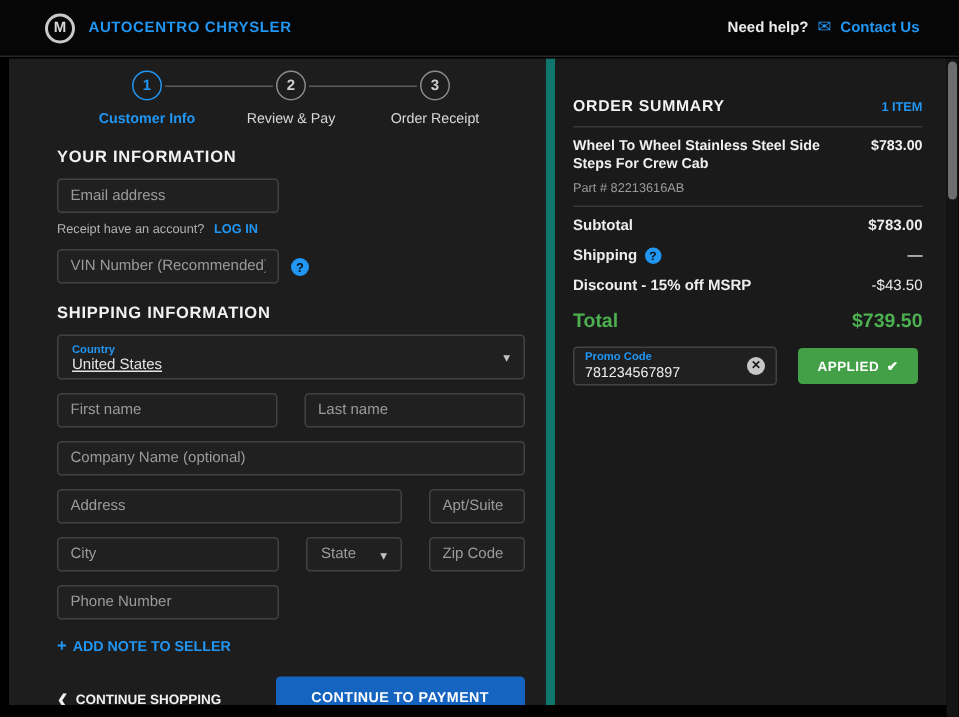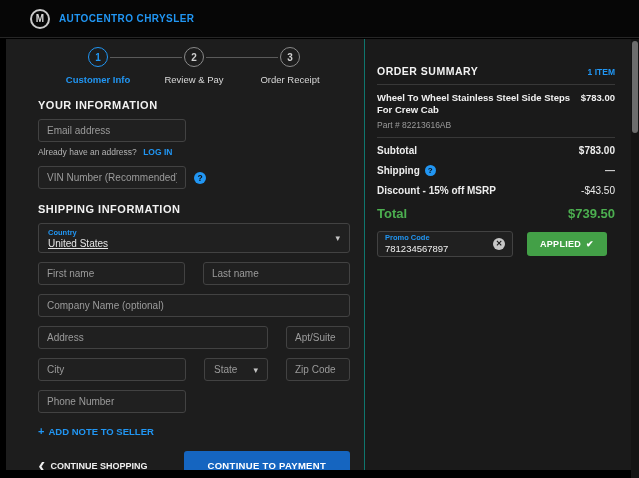--- a/index.html
+++ b/index.html
@@ -10,21 +10,21 @@
   .logo{width:20px;height:20px;border:2px solid #c9c9c9;border-radius:50%;color:#d8d8d8;font-weight:bold;font-size:10px;display:flex;align-items:center;justify-content:center;flex:0 0 auto;}
   .brand{color:#2196f3;font-size:10px;font-weight:bold;margin-left:9px;letter-spacing:.4px;}
   .header-right{margin-left:auto;display:flex;align-items:center;gap:6px;font-size:10px;}
   .need-help{color:#ececec;font-weight:bold;}
   .mail-icon{color:#2196f3;font-size:11px;line-height:1;}
   .contact{color:#2196f3;font-weight:bold;cursor:pointer;text-decoration:none;}
 
   
   .content{position:absolute;top:39px;left:6px;right:8px;bottom:8px;background:#1d1d1d;display:flex;overflow:hidden;}
   .left{width:358px;padding:4px 14px 0 32px;}
-  .right{flex:1;border-left:1px solid #0f766e;background:#1a1a1a;padding:26px 16px 0 12px;}
+  .right{flex:1;border-left:6px solid #0f766e;background:#1a1a1a;padding:26px 16px 0 12px;}
 
   
   .stepper{display:flex;justify-content:center;align-items:flex-start;margin-top:4px;height:44px;}
   .step{width:78px;display:flex;flex-direction:column;align-items:center;cursor:pointer;}
   .circle{width:20px;height:20px;border:1.5px solid #8a8a8a;border-radius:50%;color:#cfcfcf;background:#1d1d1d;font-size:10px;font-weight:bold;display:flex;align-items:center;justify-content:center;position:relative;z-index:1;}
   .slabel{font-size:9.5px;color:#d8d8d8;margin-top:7px;white-space:nowrap;}
   .step.active .circle{border-color:#2196f3;color:#2196f3;}
   .step.active .slabel{color:#2196f3;font-weight:bold;}
   .connector{width:72px;height:1px;background:#5a5a5a;margin:10px -27px 0;}
 
@@ -84,20 +84,25 @@
   
   .scrollbar{position:absolute;top:39px;right:0;bottom:0;width:8px;background:#141414;}
   .thumb{width:6px;margin:2px auto 0;height:92px;background:#6d6d6d;border-radius:3px;cursor:grab;}
 </style>
 </head>
 <body>
 
 <div class="header">
   <div class="logo">M</div>
   <div class="brand">AUTOCENTRO CHRYSLER</div>
+  <div class="header-right">
+    <span class="need-help">Need help?</span>
+    <span class="mail-icon">✉</span>
+    <a class="contact">Contact Us</a>
+  </div>
 </div>
 
 <div class="content">
   <div class="left">
 
     <div class="stepper">
       <div class="step active">
         <div class="circle">1</div>
         <div class="slabel">Customer Info</div>
       </div>
@@ -109,21 +114,21 @@
       <div class="connector"></div>
       <div class="step">
         <div class="circle">3</div>
         <div class="slabel">Order Receipt</div>
       </div>
     </div>
 
     <h3 class="sec-title t1">YOUR INFORMATION</h3>
     <input class="input w148" placeholder="Email address" style="">
     <div class="account-row">
-      <span>Already have an address?</span>
+      <span>Receipt have an account?</span>
       <a class="login">LOG IN</a>
     </div>
     <div class="vin-row">
       <input class="input w148" placeholder="VIN Number (Recommended)" style="">
       <span class="help-icon">?</span>
     </div>
 
     <h3 class="sec-title t2">SHIPPING INFORMATION</h3>
     <div class="select country">
       <div>

